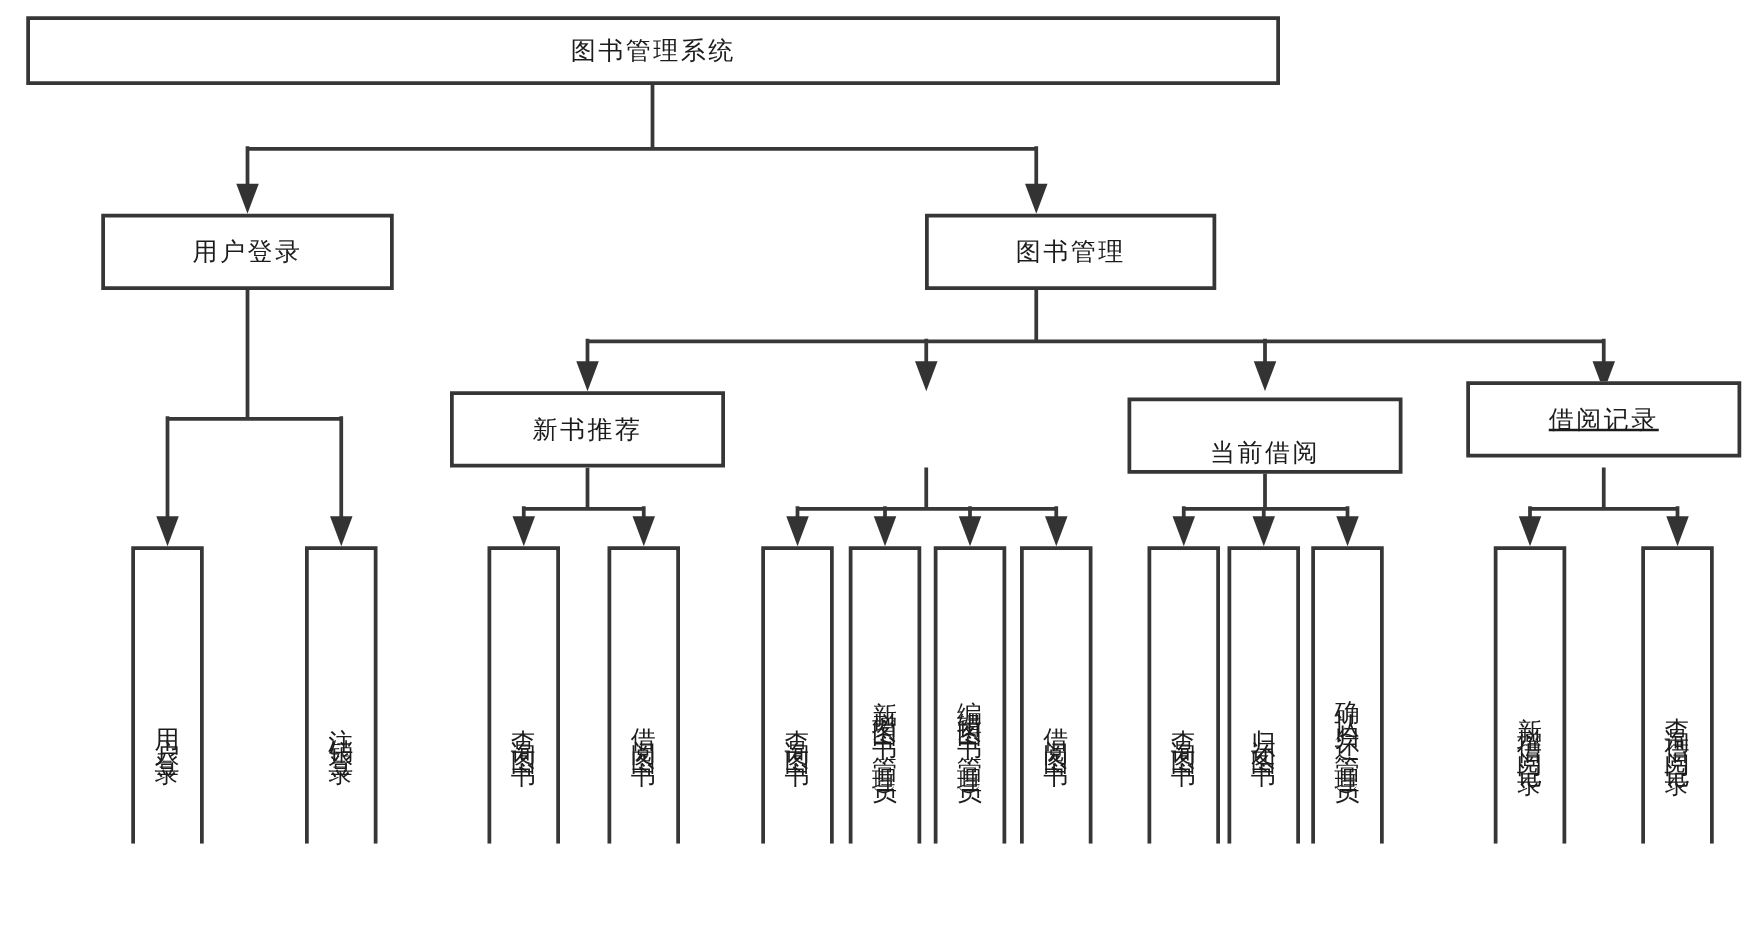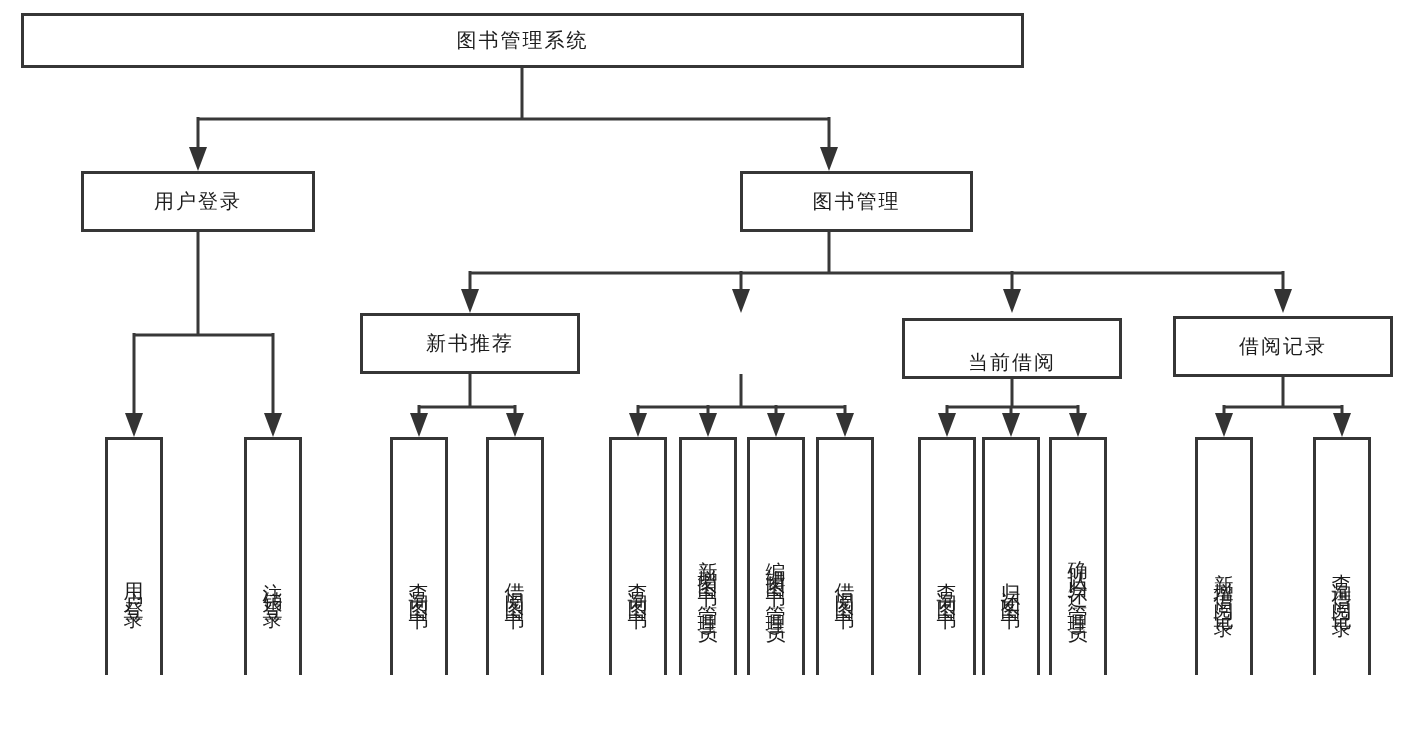--- a/index.html
+++ b/index.html
@@ -53,21 +53,21 @@
   }
   
   .node-root   { left: 21px;  top: 13px;  width: 1003px; height: 55px; }
   
   .node-l2-a   { left: 81px;  top: 171px; width: 234px;  height: 61px; }
   .node-l2-b   { left: 712px; top: 171px; width: 233px;  height: 61px; margin-left: 28px; }
   
   .node-l3-a   { left: 360px;  top: 313px; width: 220px; height: 61px; }
   .node-l3-b   { left: 631px;  top: 313px; width: 220px; height: 61px; }
   .node-l3-c   { left: 902px;  top: 318px; width: 220px; height: 61px; align-items: flex-end; }
-  .node-l3-d   { left: 1173px; top: 316px; width: 220px; height: 61px; }
+  .node-l3-d   { left: 1173px; top: 305px; width: 220px; height: 61px; text-decoration: underline; }
   
   .leaf-1  { left: 105px;  }
   .leaf-2  { left: 244px;  }
   .leaf-3  { left: 390px;  }
   .leaf-4  { left: 486px;  }
   .leaf-5  { left: 609px;  }
   .leaf-6  { left: 679px;  }
   .leaf-7  { left: 747px;  }
   .leaf-8  { left: 816px;  }
   .leaf-9  { left: 918px;  }

